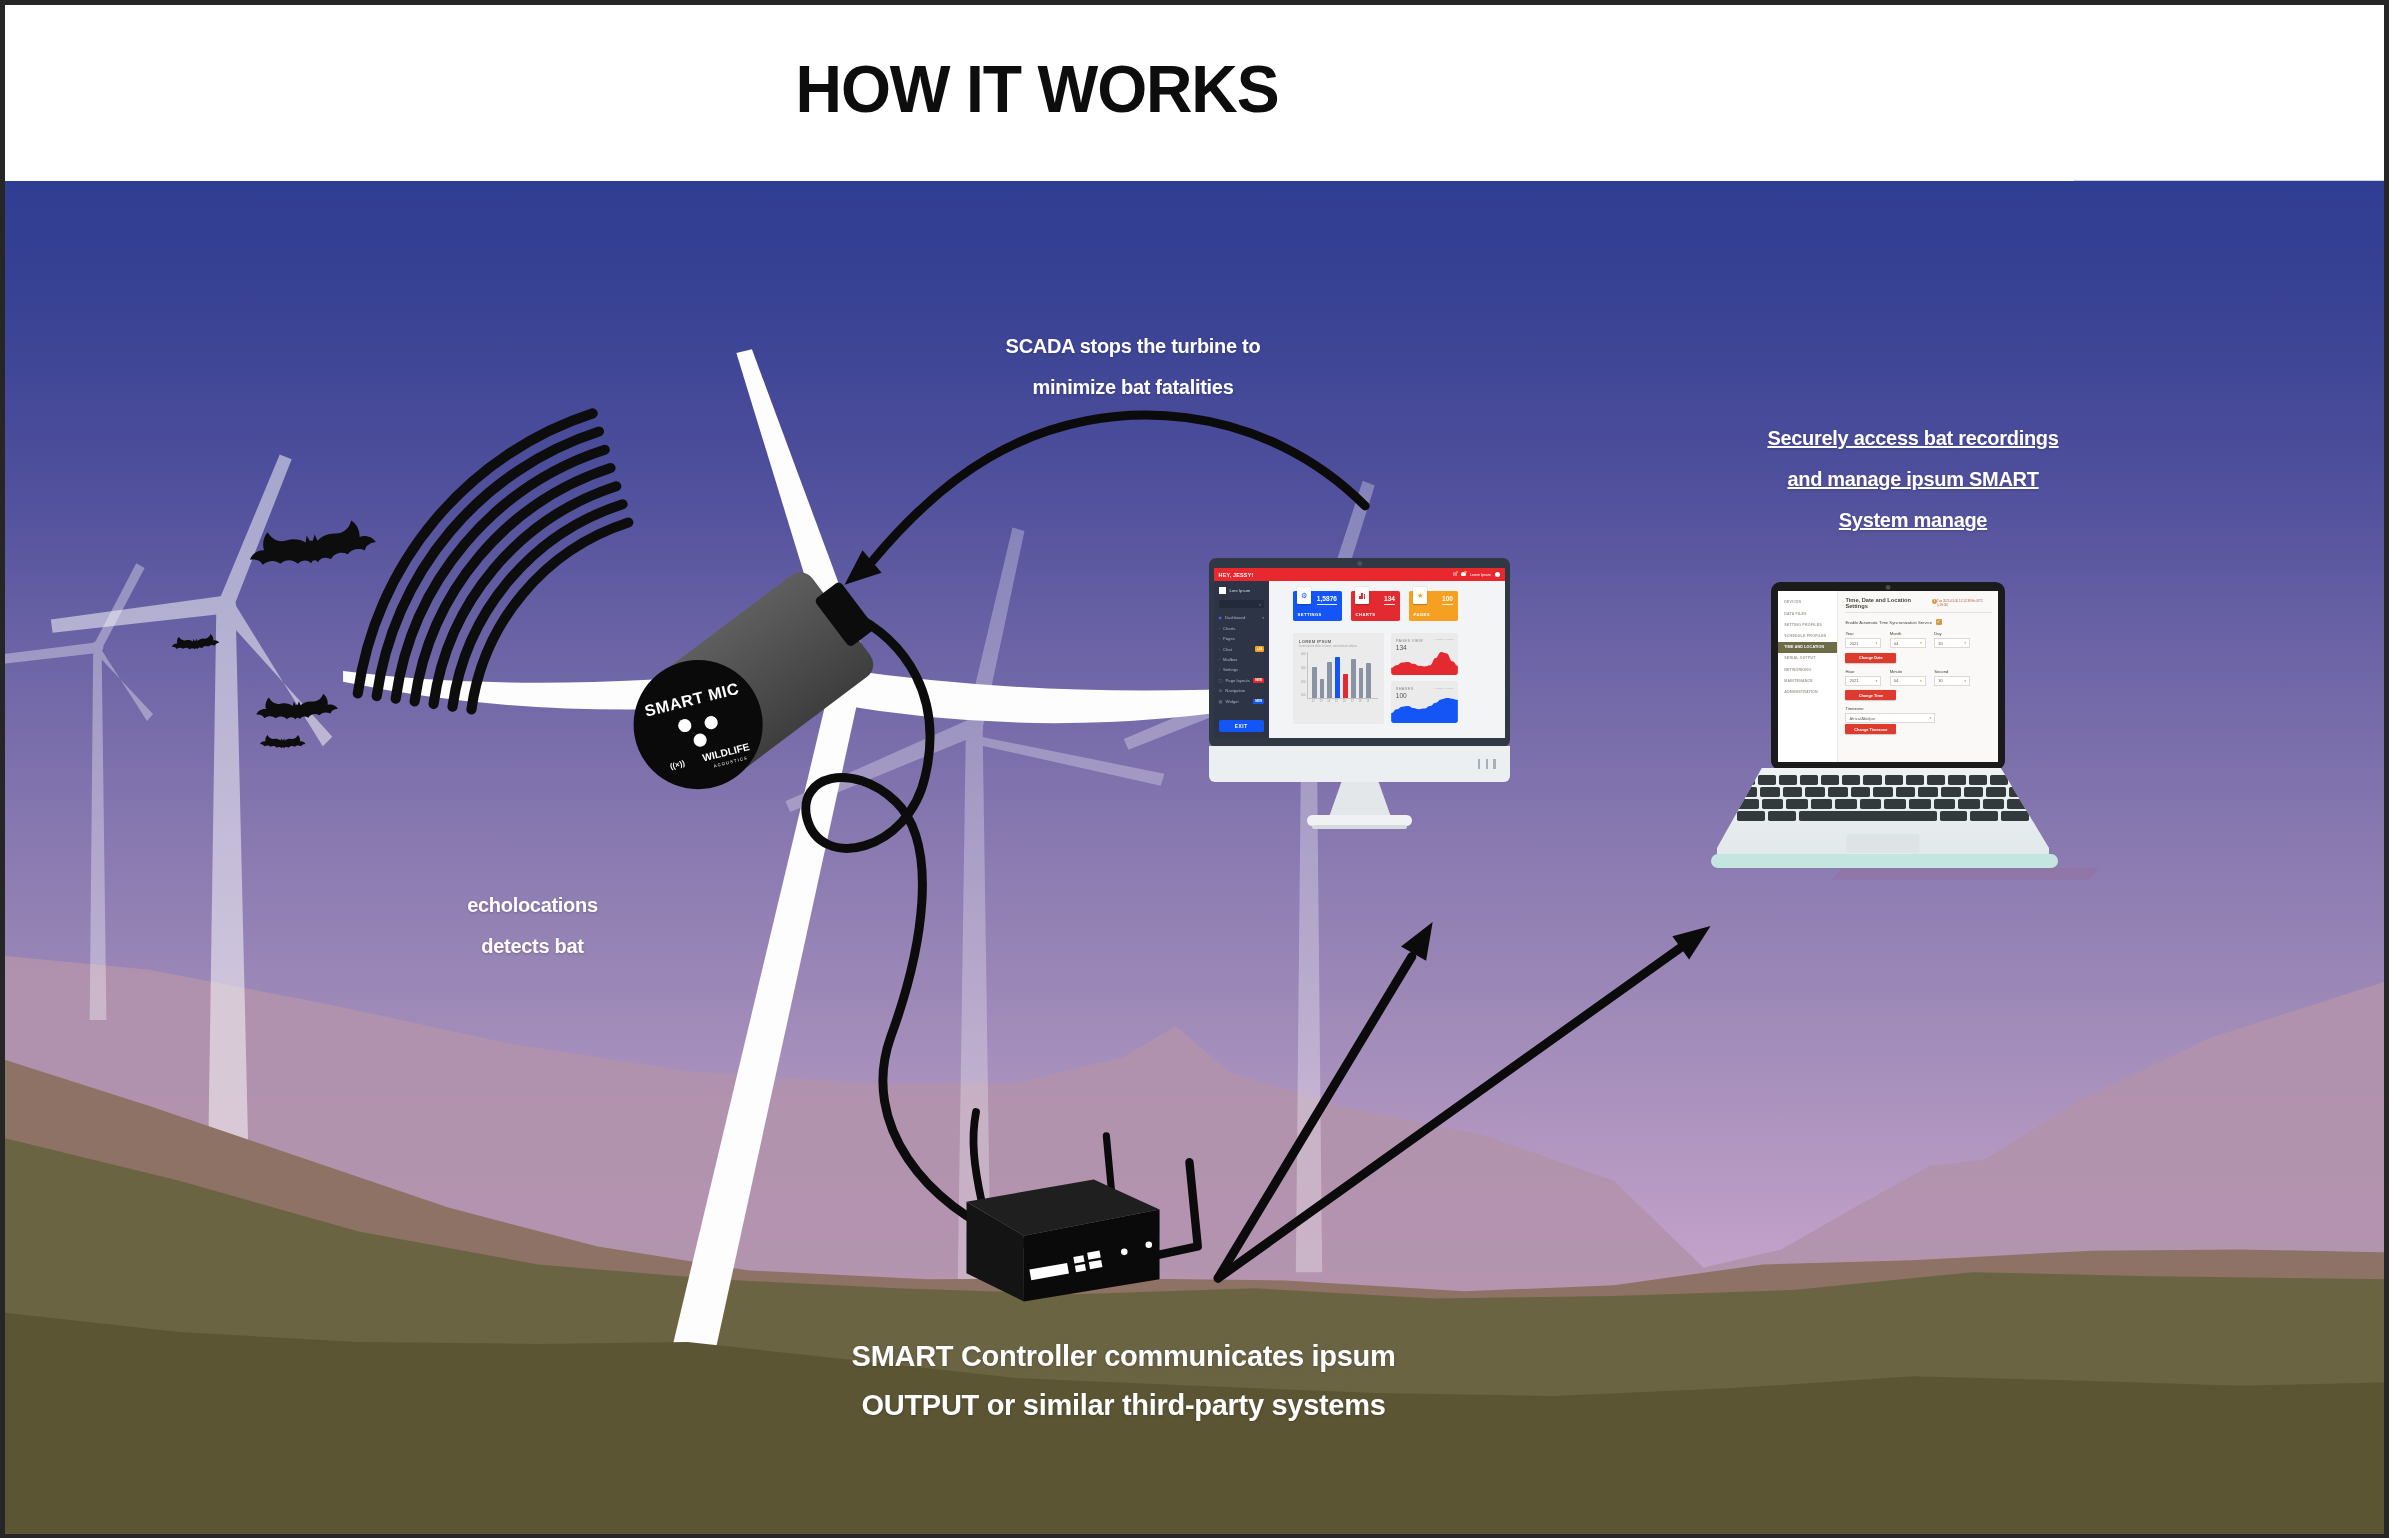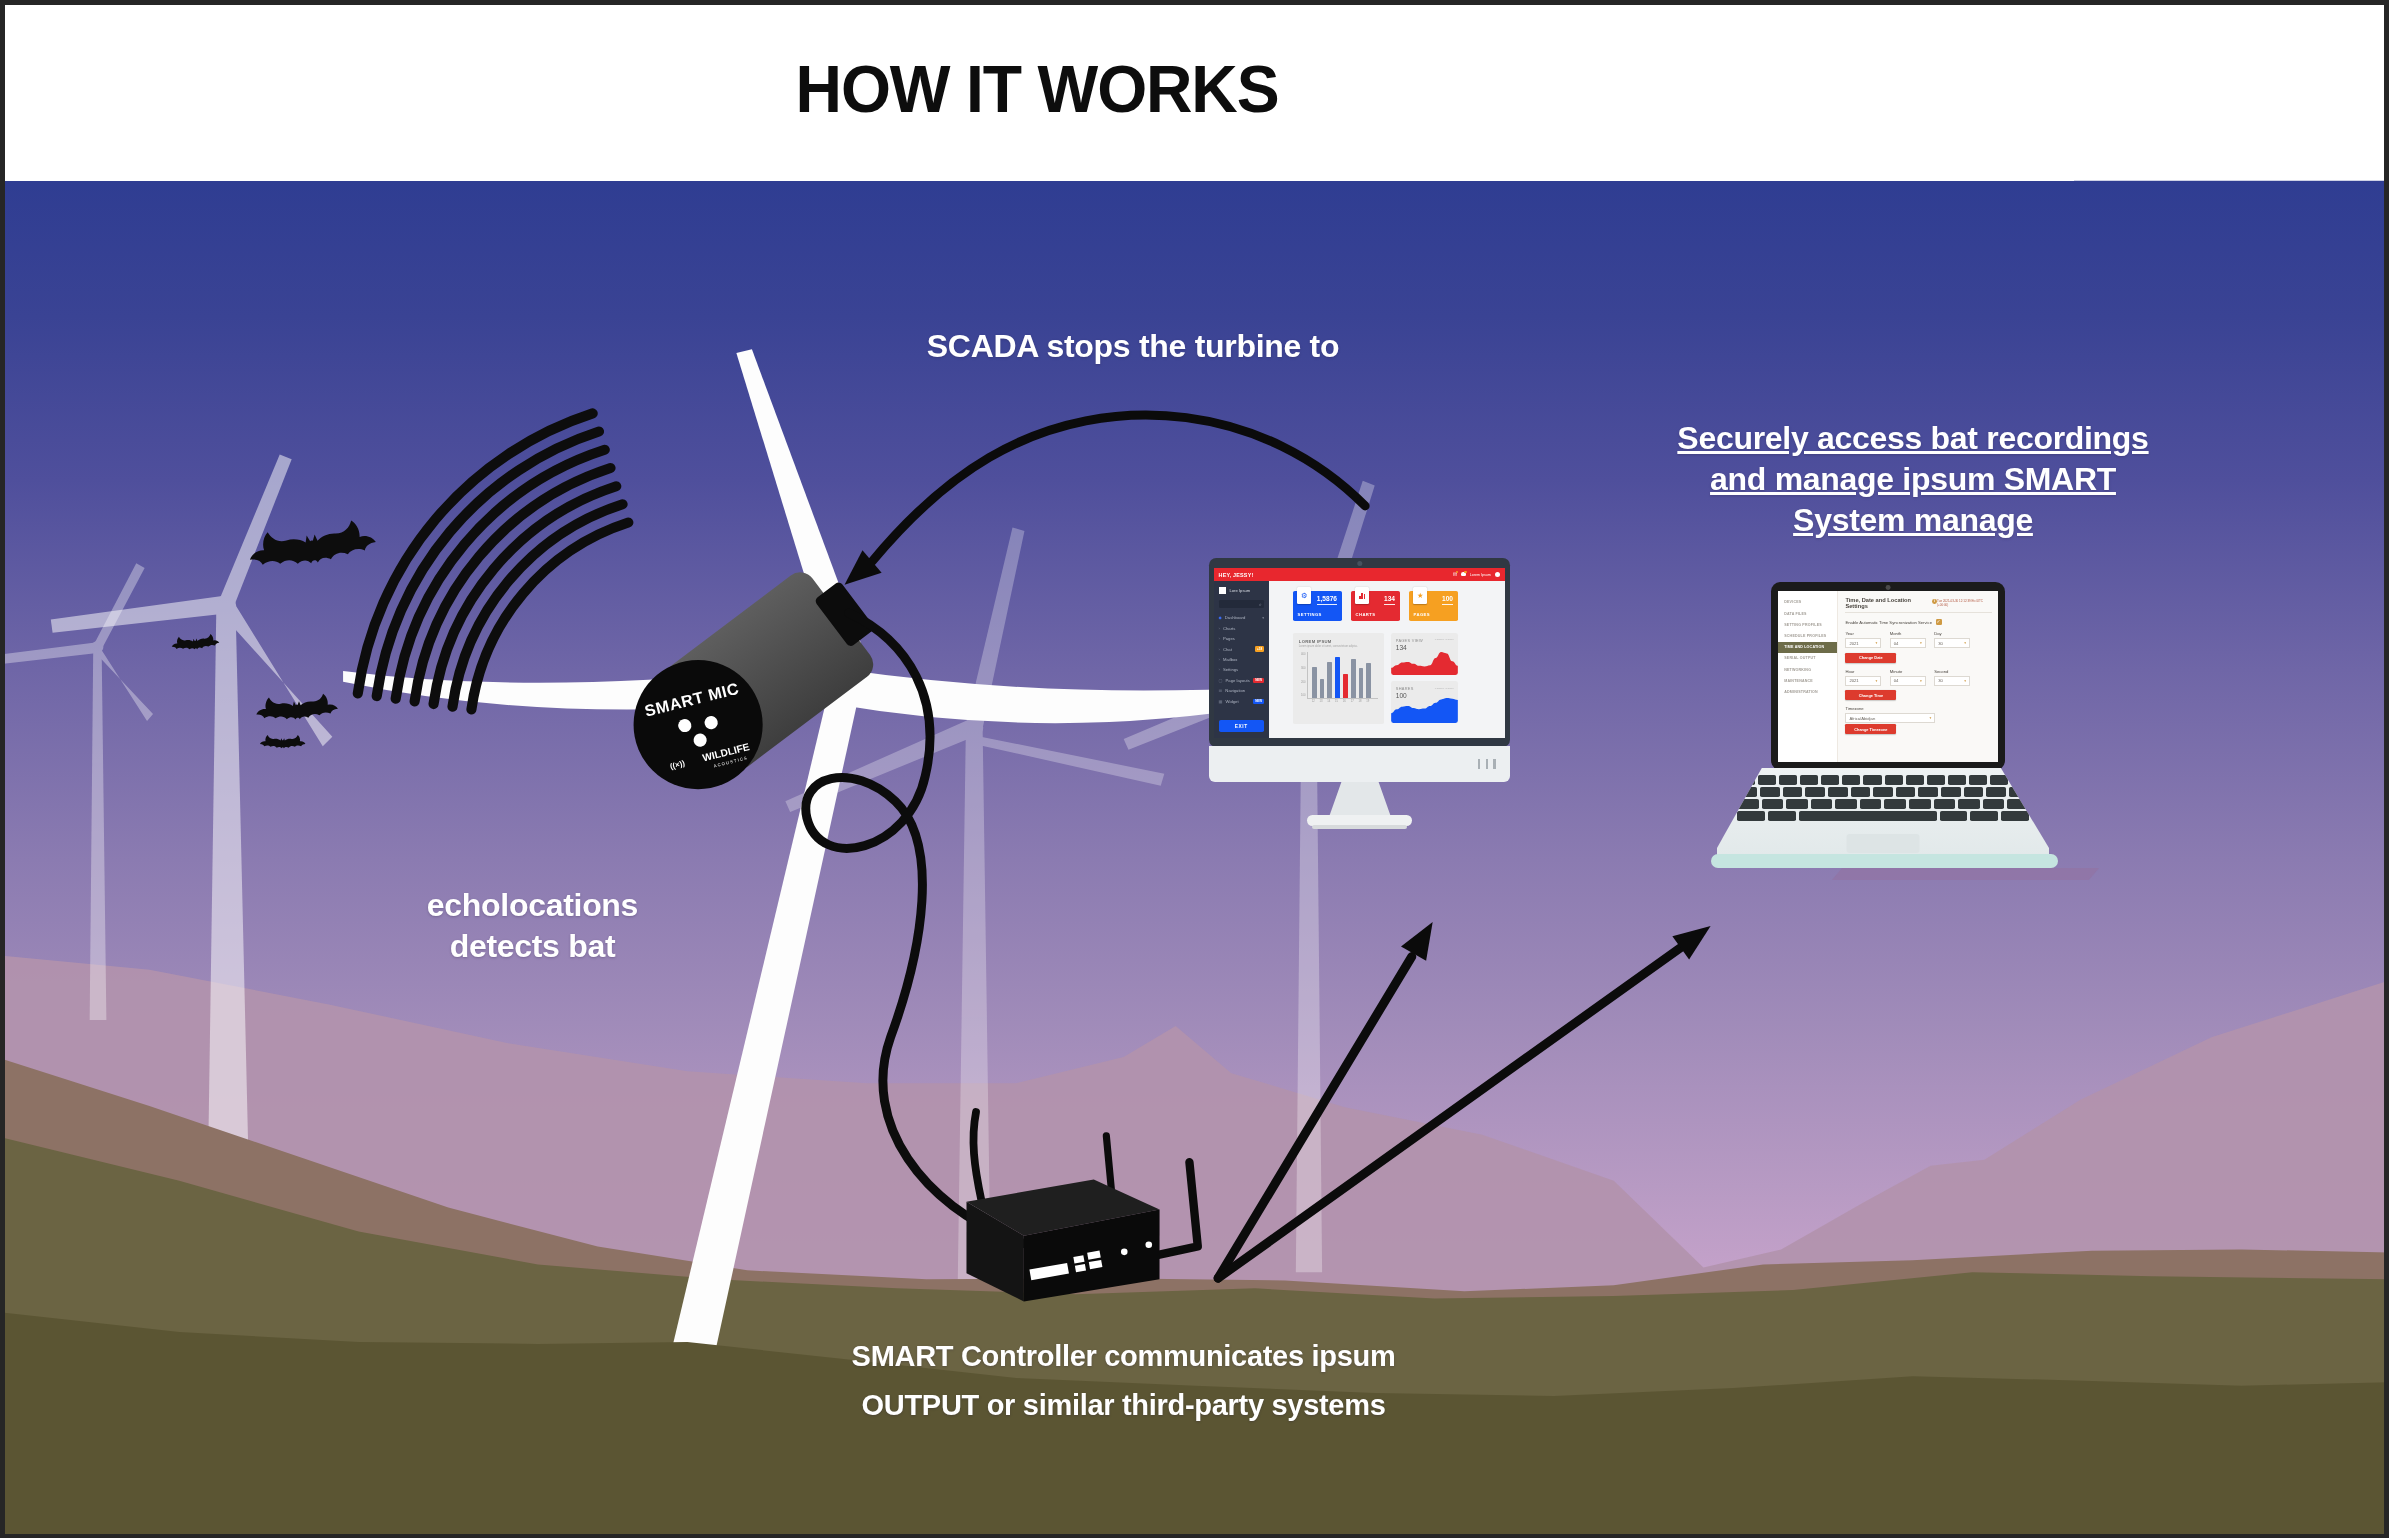--- a/index.html
+++ b/index.html
@@ -6,21 +6,21 @@
   *{box-sizing:border-box;font-family:"Liberation Sans",sans-serif;}
   #stage{position:relative;width:2389px;height:1539px;background:#fff;overflow:hidden;}
   #border-overlay{position:absolute;inset:0;border:5.4px solid #262626;pointer-events:none;z-index:90;}
   
   #header{position:absolute;left:0;top:0;width:2074px;height:181px;background:#ffffff;z-index:5;}
   #page-title{margin:0;width:100%;text-align:center;line-height:177px;font-size:67px;font-weight:900;letter-spacing:-1.2px;color:#0d0d0d;transform:scaleX(.96);}
   
   #scene{position:absolute;left:0;top:0;z-index:1;}
   svg text{font-family:"Liberation Sans",sans-serif;}
   
-  .scene-label{position:absolute;color:#fff;font-weight:800;text-align:center;font-size:32px;line-height:41px;z-index:10;text-shadow:0 1.2px 2.4px rgba(40,30,60,.28);letter-spacing:-0.3px;}
+  .scene-label{position:absolute;color:#fff;font-weight:800;text-align:center;font-size:20px;line-height:41px;z-index:10;text-shadow:0 1.2px 2.4px rgba(40,30,60,.28);letter-spacing:-0.3px;}
   #label-scada{left:870px;top:326px;width:526px;}
   #label-secure{left:1650px;top:418px;width:526px;text-decoration:underline;}
   #label-mic{left:353px;top:885px;width:359px;}
   #label-controller{left:771px;top:1332px;width:705px;font-size:29px;line-height:49px;}
   
   #monitor{position:absolute;left:1209px;top:558px;width:301px;height:276px;z-index:20;}
   .m-frame{position:absolute;left:0;top:0;width:301px;height:189px;background:#303843;border-radius:7.2px;}
   .m-cam{position:absolute;left:50%;top:3px;width:5.4px;height:5.4px;border-radius:50%;background:#46525f;transform:translateX(-50%);}
   .m-screen{position:absolute;left:4.8px;top:10.2px;right:4.8px;height:170px;background:#fff;overflow:hidden;display:flex;flex-direction:column;}
   .m-topbar{height:13px;background:#e8272e;display:flex;align-items:center;padding:0 4.8px;color:#fff;flex:0 0 13px;}
@@ -242,20 +242,21 @@
       <polygon stroke="none" points="1413,978 1443,920 1475,958"></polygon>
       <line x1="2038" y1="2138" x2="2362" y2="1600"></line>
       <polygon stroke="none" points="2397,1542 2386,1607 2344,1583"></polygon>
       <line x1="2038" y1="2138" x2="2816" y2="1582"></line>
       <polygon stroke="none" points="2862,1549 2826,1605 2798,1566"></polygon>
     </g>
   </svg>
 
   <div class="scene-label" id="label-scada">
     <div>SCADA stops the turbine to</div>
+      <div>minimize bat fatalities</div>
   </div>
   <div class="scene-label" id="label-secure">
     <div>Securely access bat recordings</div>
       <div>and manage ipsum SMART</div>
       <div>System manage</div>
   </div>
   <div class="scene-label" id="label-mic">
       <div>echolocations</div>
       <div>detects bat</div>
   </div>

